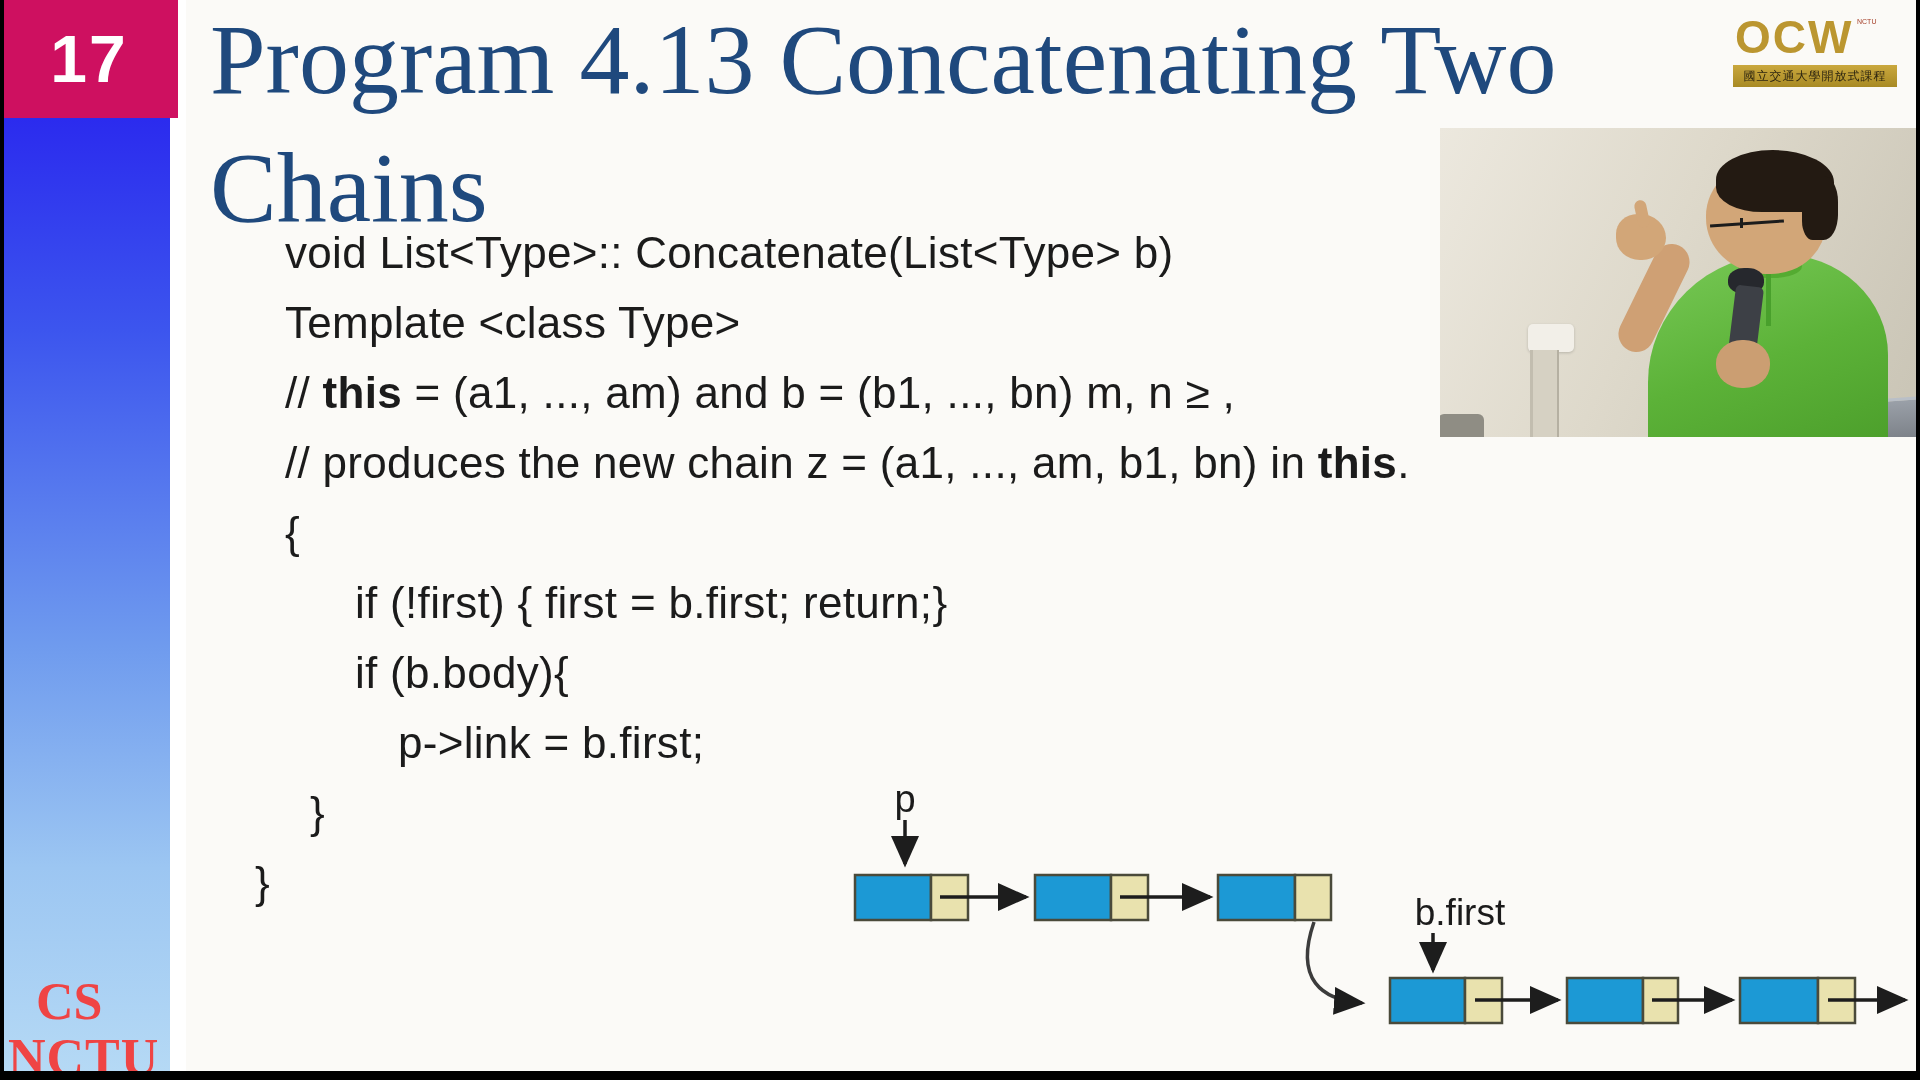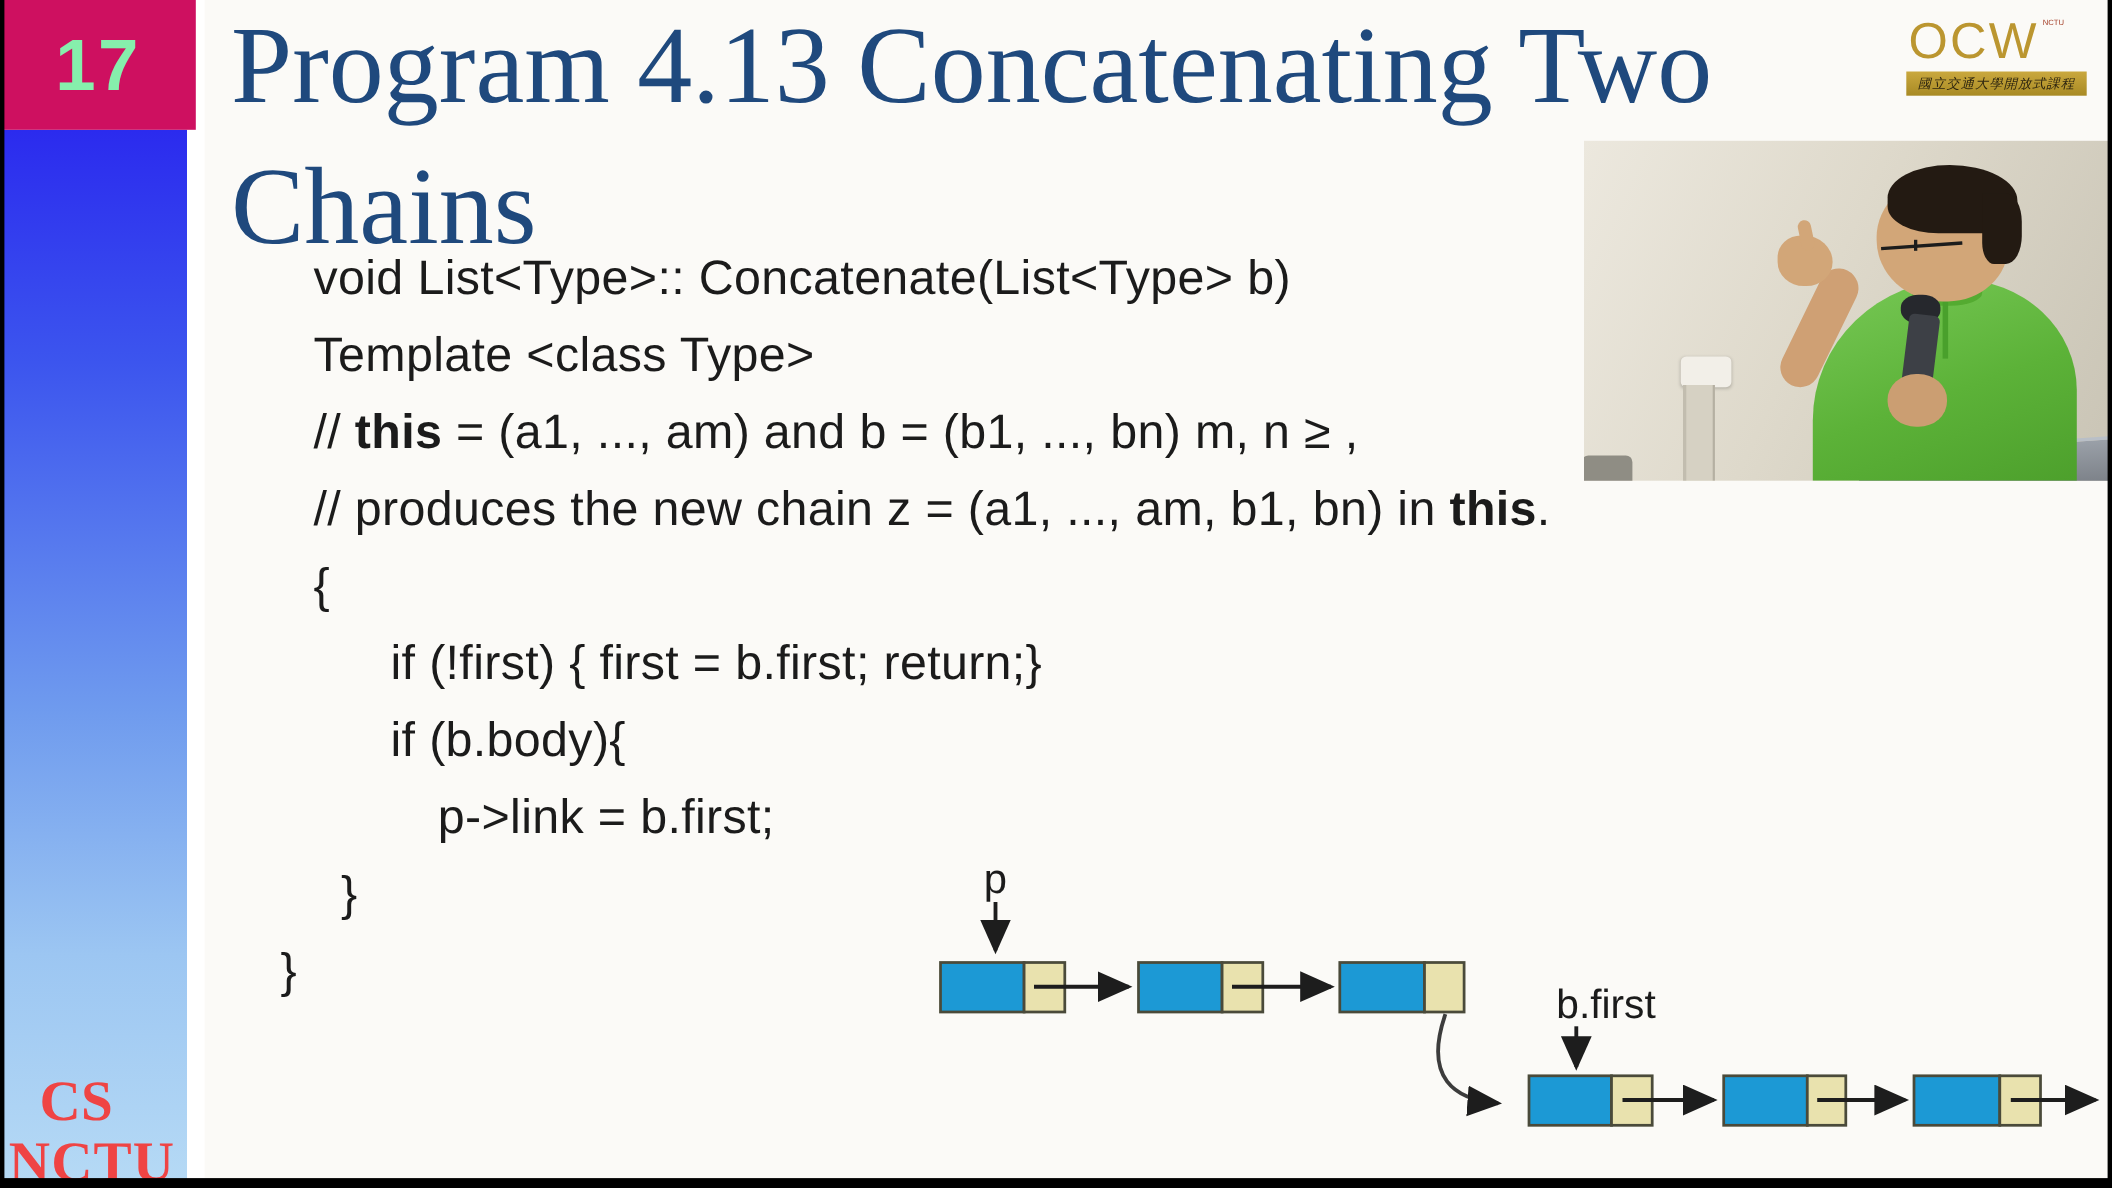--- a/index.html
+++ b/index.html
@@ -3,21 +3,21 @@
 <meta charset="utf-8">
 <style>
   html,body{margin:0;padding:0;background:#000;}
   .stage{position:relative;width:1920px;height:1080px;background:#fbfaf7;overflow:hidden;
          font-family:"Liberation Sans",sans-serif;}
 
   
   .sidebar{position:absolute;left:0;top:0;width:186px;height:1080px;background:#fff;}
   .page-badge{position:absolute;left:0;top:0;width:178px;height:118px;background:#ce1060;
               display:flex;align-items:center;justify-content:center;}
-  .page-badge span{color:#86efac;font-size:66px;font-weight:600;letter-spacing:2px;}
+  .page-badge span{color:#ffffff;font-size:66px;font-weight:600;letter-spacing:2px;}
   .sidebar-gradient{position:absolute;left:0;top:118px;width:170px;height:962px;
               background:linear-gradient(180deg,#2b2bee 0%,#3c55ee 22%,#6f9bee 55%,#9cc6f2 78%,#b6daf5 100%);}
   .footer-cs,.footer-nctu{position:absolute;color:#ef4444;font-family:"Liberation Serif",serif;
               font-weight:700;font-size:52px;line-height:52px;}
   .footer-cs{left:36px;top:976px;}
   .footer-nctu{left:8px;top:1032px;letter-spacing:1px;}
 
   
   .title{position:absolute;left:210px;top:-4px;width:1500px;color:#1f497d;
          font-family:"Liberation Serif",serif;font-size:100px;line-height:128px;font-weight:400;}
@@ -55,26 +55,26 @@
   .glasses-bridge{left:300px;top:90px;width:3px;height:10px;background:#1c1c1c;}
   .arm-fore{left:196px;top:112px;width:36px;height:116px;background:#cfa074;border-radius:18px;transform:rotate(26deg);}
   .hand{left:176px;top:86px;width:50px;height:46px;background:#d2a678;border-radius:45% 55% 50% 50%;}
   .finger{left:196px;top:72px;width:12px;height:28px;background:#d2a678;border-radius:6px;transform:rotate(-12deg);}
   .mic-head{left:288px;top:140px;width:36px;height:26px;background:#26282d;border-radius:45%;}
   .mic{left:292px;top:158px;width:28px;height:68px;background:#3d4046;border-radius:5px;transform:rotate(7deg);}
   .mic-hand{left:276px;top:212px;width:54px;height:48px;background:#cb9e72;border-radius:48%;}
 
   
   .ocw{position:absolute;left:1733px;top:16px;width:164px;height:74px;}
-  .ocw-text{position:absolute;left:2px;top:-6px;font-weight:400;font-size:46px;color:#bb9630;
+  .ocw-text{position:absolute;left:2px;top:-6px;font-weight:700;font-size:46px;color:#bb9630;
             letter-spacing:2px;font-family:"Liberation Sans",sans-serif;}
   .ocw-side{position:absolute;right:0;top:2px;width:40px;font-size:7px;line-height:8px;color:#a5402a;
             filter:blur(0.4px);}
   .ocw-banner{position:absolute;left:0;top:49px;width:164px;height:22px;
-              background:linear-gradient(#caa83e,#a88a24);display:flex;align-items:center;justify-content:center;font-style:italic;}
+              background:linear-gradient(#caa83e,#a88a24);display:flex;align-items:center;justify-content:center;}
   .ocw-banner span{font-size:12px;color:#2e2610;white-space:nowrap;letter-spacing:1px;filter:blur(0.3px);}
 
   
   .bar-bottom{position:absolute;left:0;top:1071px;width:1920px;height:9px;background:#000;}
   .bar-left{position:absolute;left:0;top:0;width:4px;height:1080px;background:#000;}
   .bar-right{position:absolute;right:0;top:0;width:4px;height:1080px;background:#000;}
 </style>
 </head>
 <body>
 

